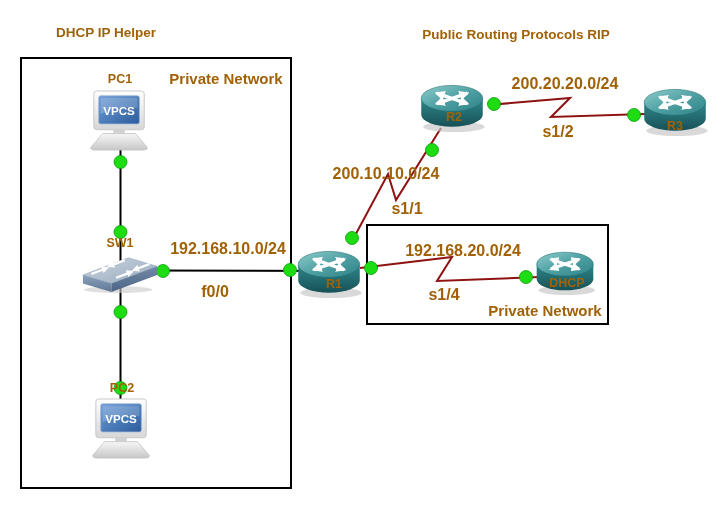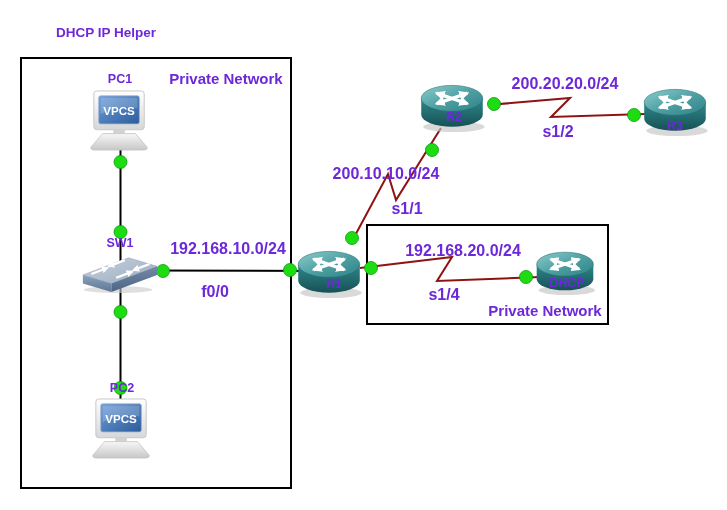--- a/index.html
+++ b/index.html
@@ -7,21 +7,21 @@
     position:relative;width:727px;height:510px;background:#fff;overflow:hidden;
     font-family:"Liberation Sans","DejaVu Sans",sans-serif;
   }
   .zone{position:absolute;border:2px solid #000;background:transparent;}
   #zone-left{left:20px;top:57px;width:268px;height:428px;}
   #zone-right{left:366px;top:224px;width:239px;height:97px;}
   #linklayer{position:absolute;left:0;top:0;width:727px;height:510px;}
   .dev{position:absolute;}
   .lbl{
     position:absolute;transform:translate(-50%,-50%);
-    font-weight:bold;color:#6d28d9;font-size:12.5px;white-space:nowrap;line-height:1;
+    font-weight:bold;color:#a16207;font-size:12.5px;white-space:nowrap;line-height:1;
   }
   .title{font-size:13.5px;}
   .zlabel{font-size:15px;}
   .netlbl{font-size:16px;}
 </style>
 </head>
 <body>
 
 <svg width="0" height="0" style="position:absolute" aria-hidden="true">
   <defs>
@@ -160,20 +160,21 @@
     <ellipse cx="38" cy="45.5" rx="32" ry="5.5" fill="#c4c4c4" opacity="0.65"></ellipse>
     <path d="M4,17 L4,33 A32,12.5 0 0 0 68,33 L68,17 Z" fill="url(#gRBody)"></path>
     <ellipse cx="36" cy="16" rx="32" ry="13.5" fill="url(#gRTop)" stroke="#1f6d70" stroke-width="0.6"></ellipse>
     <g stroke="#ffffff" stroke-width="3.4" marker-start="url(#ahW)" marker-end="url(#ahW)">
       <line x1="20" y1="10.5" x2="52" y2="21.5"></line>
       <line x1="52" y1="10.5" x2="20" y2="21.5"></line>
     </g>
   </svg>
 
   <div class="lbl title" style="left:106px;top:33px">DHCP IP Helper</div>
+  <div class="lbl title" style="left:516px;top:35px">Public Routing Protocols RIP</div>
 
   <div class="lbl zlabel" style="left:226px;top:78px">Private Network</div>
   <div class="lbl zlabel" style="left:545px;top:310px">Private Network</div>
 
   <div class="lbl" style="left:120px;top:79px">PC1</div>
   <div class="lbl" style="left:120px;top:243px">SW1</div>
   <div class="lbl" style="left:122px;top:388px">PC2</div>
   <div class="lbl" style="left:334px;top:284px">R1</div>
   <div class="lbl" style="left:454px;top:117px">R2</div>
   <div class="lbl" style="left:675px;top:126px">R3</div>

